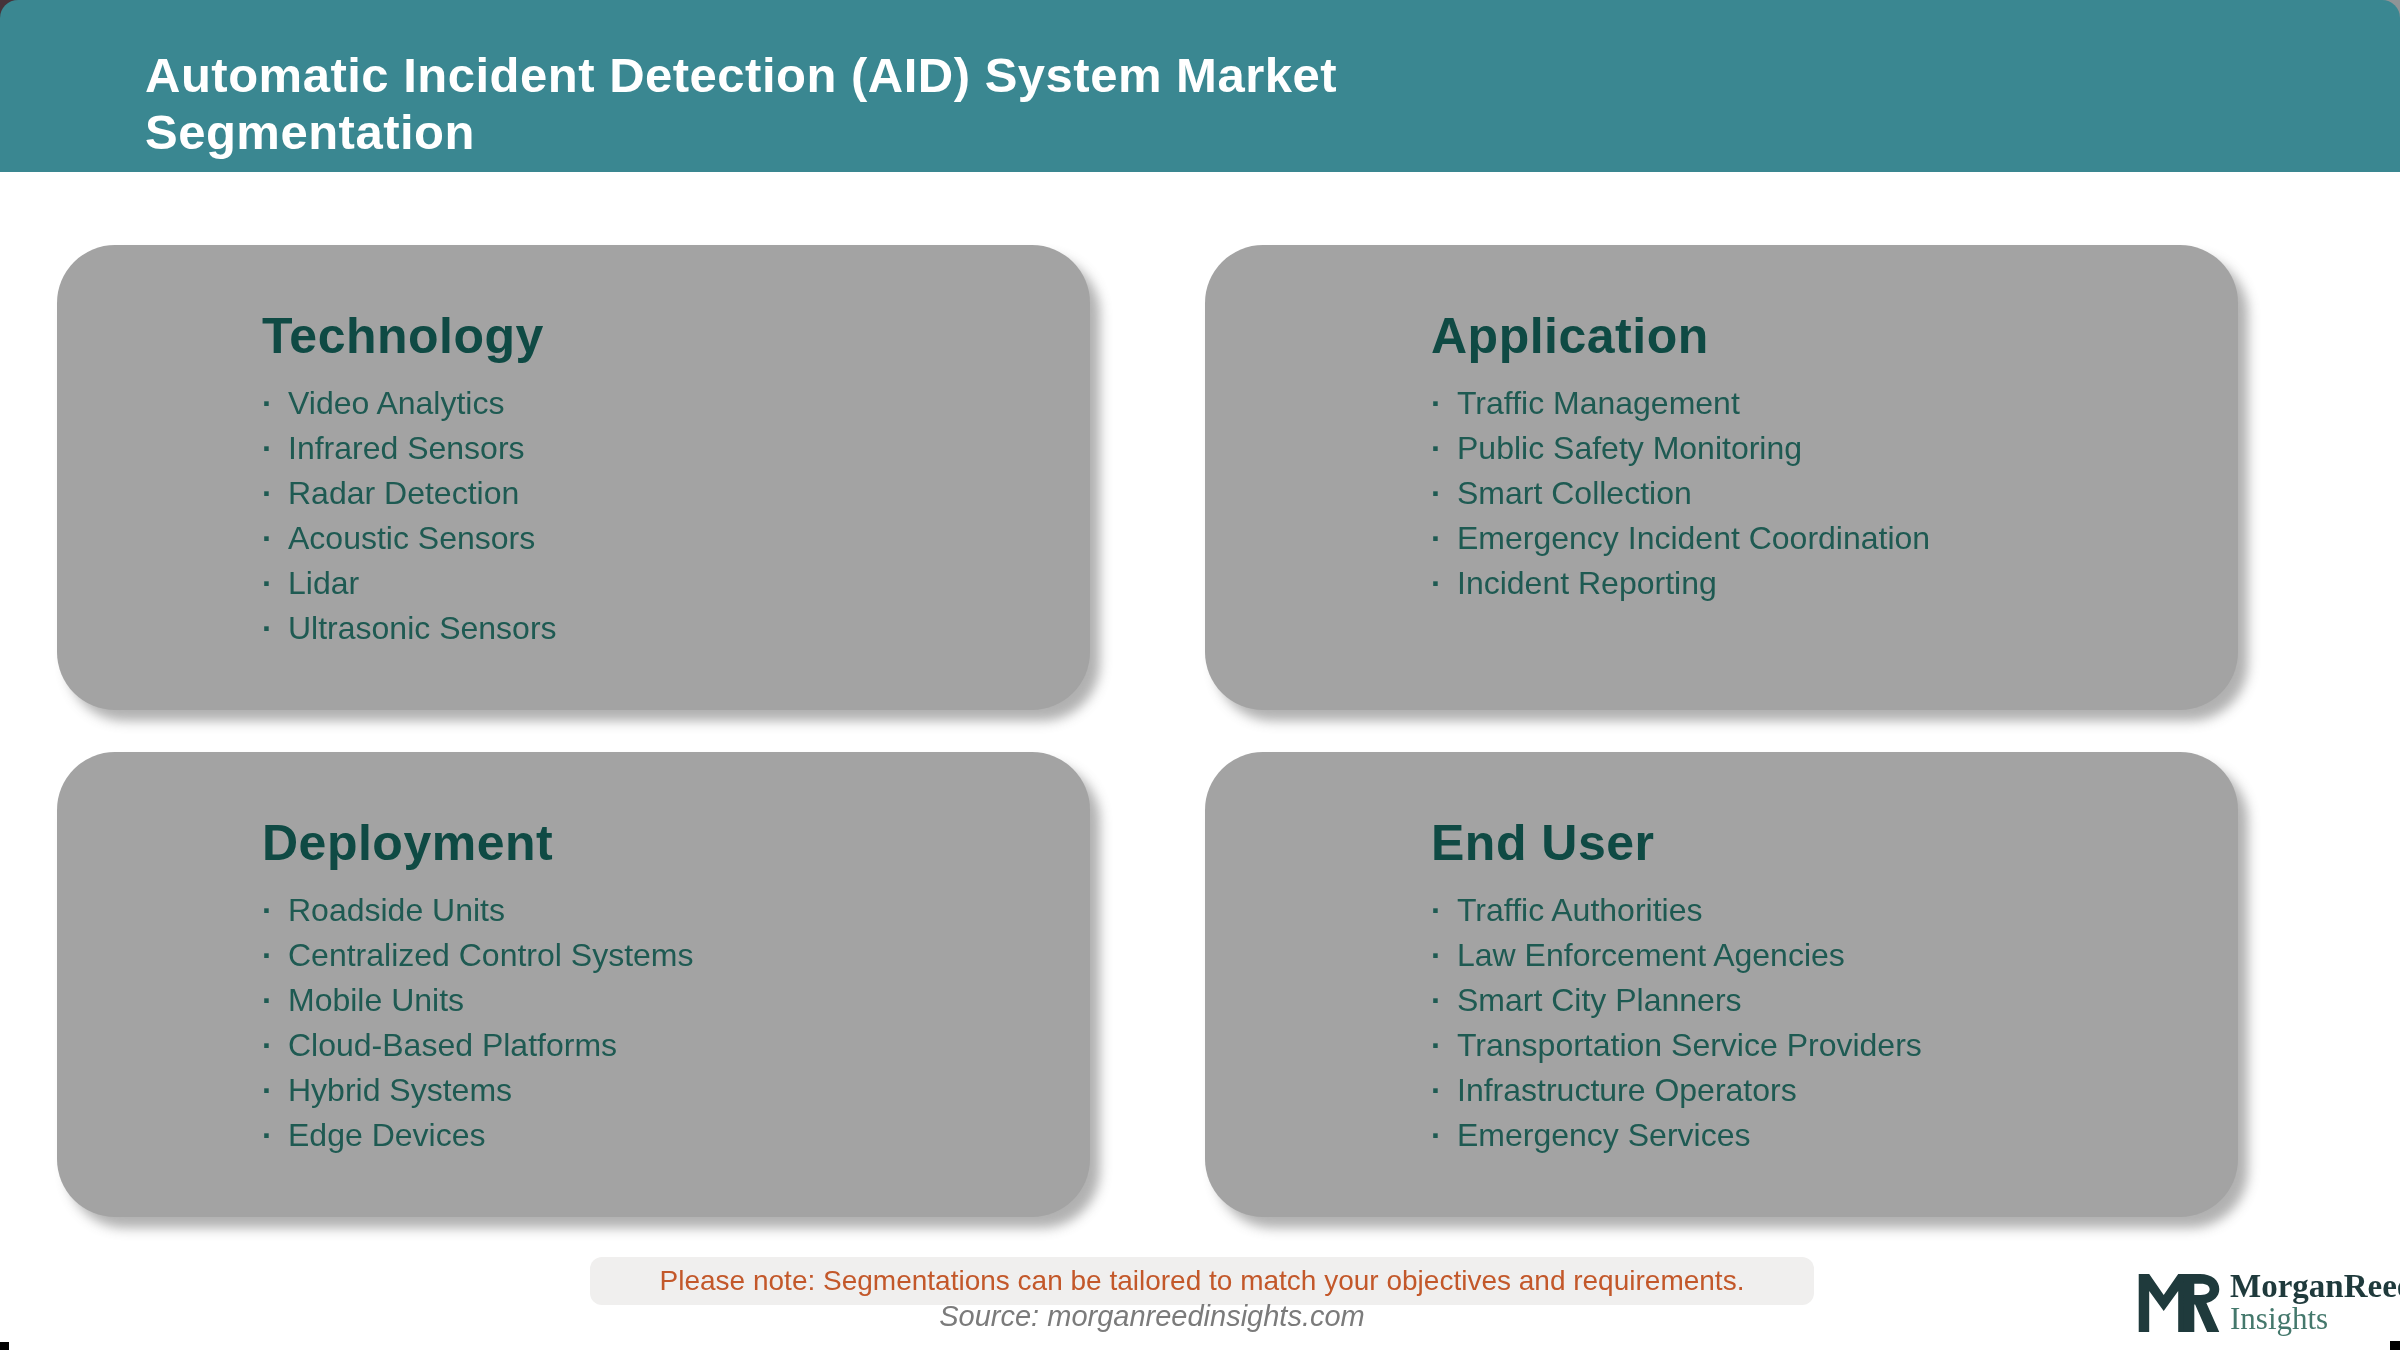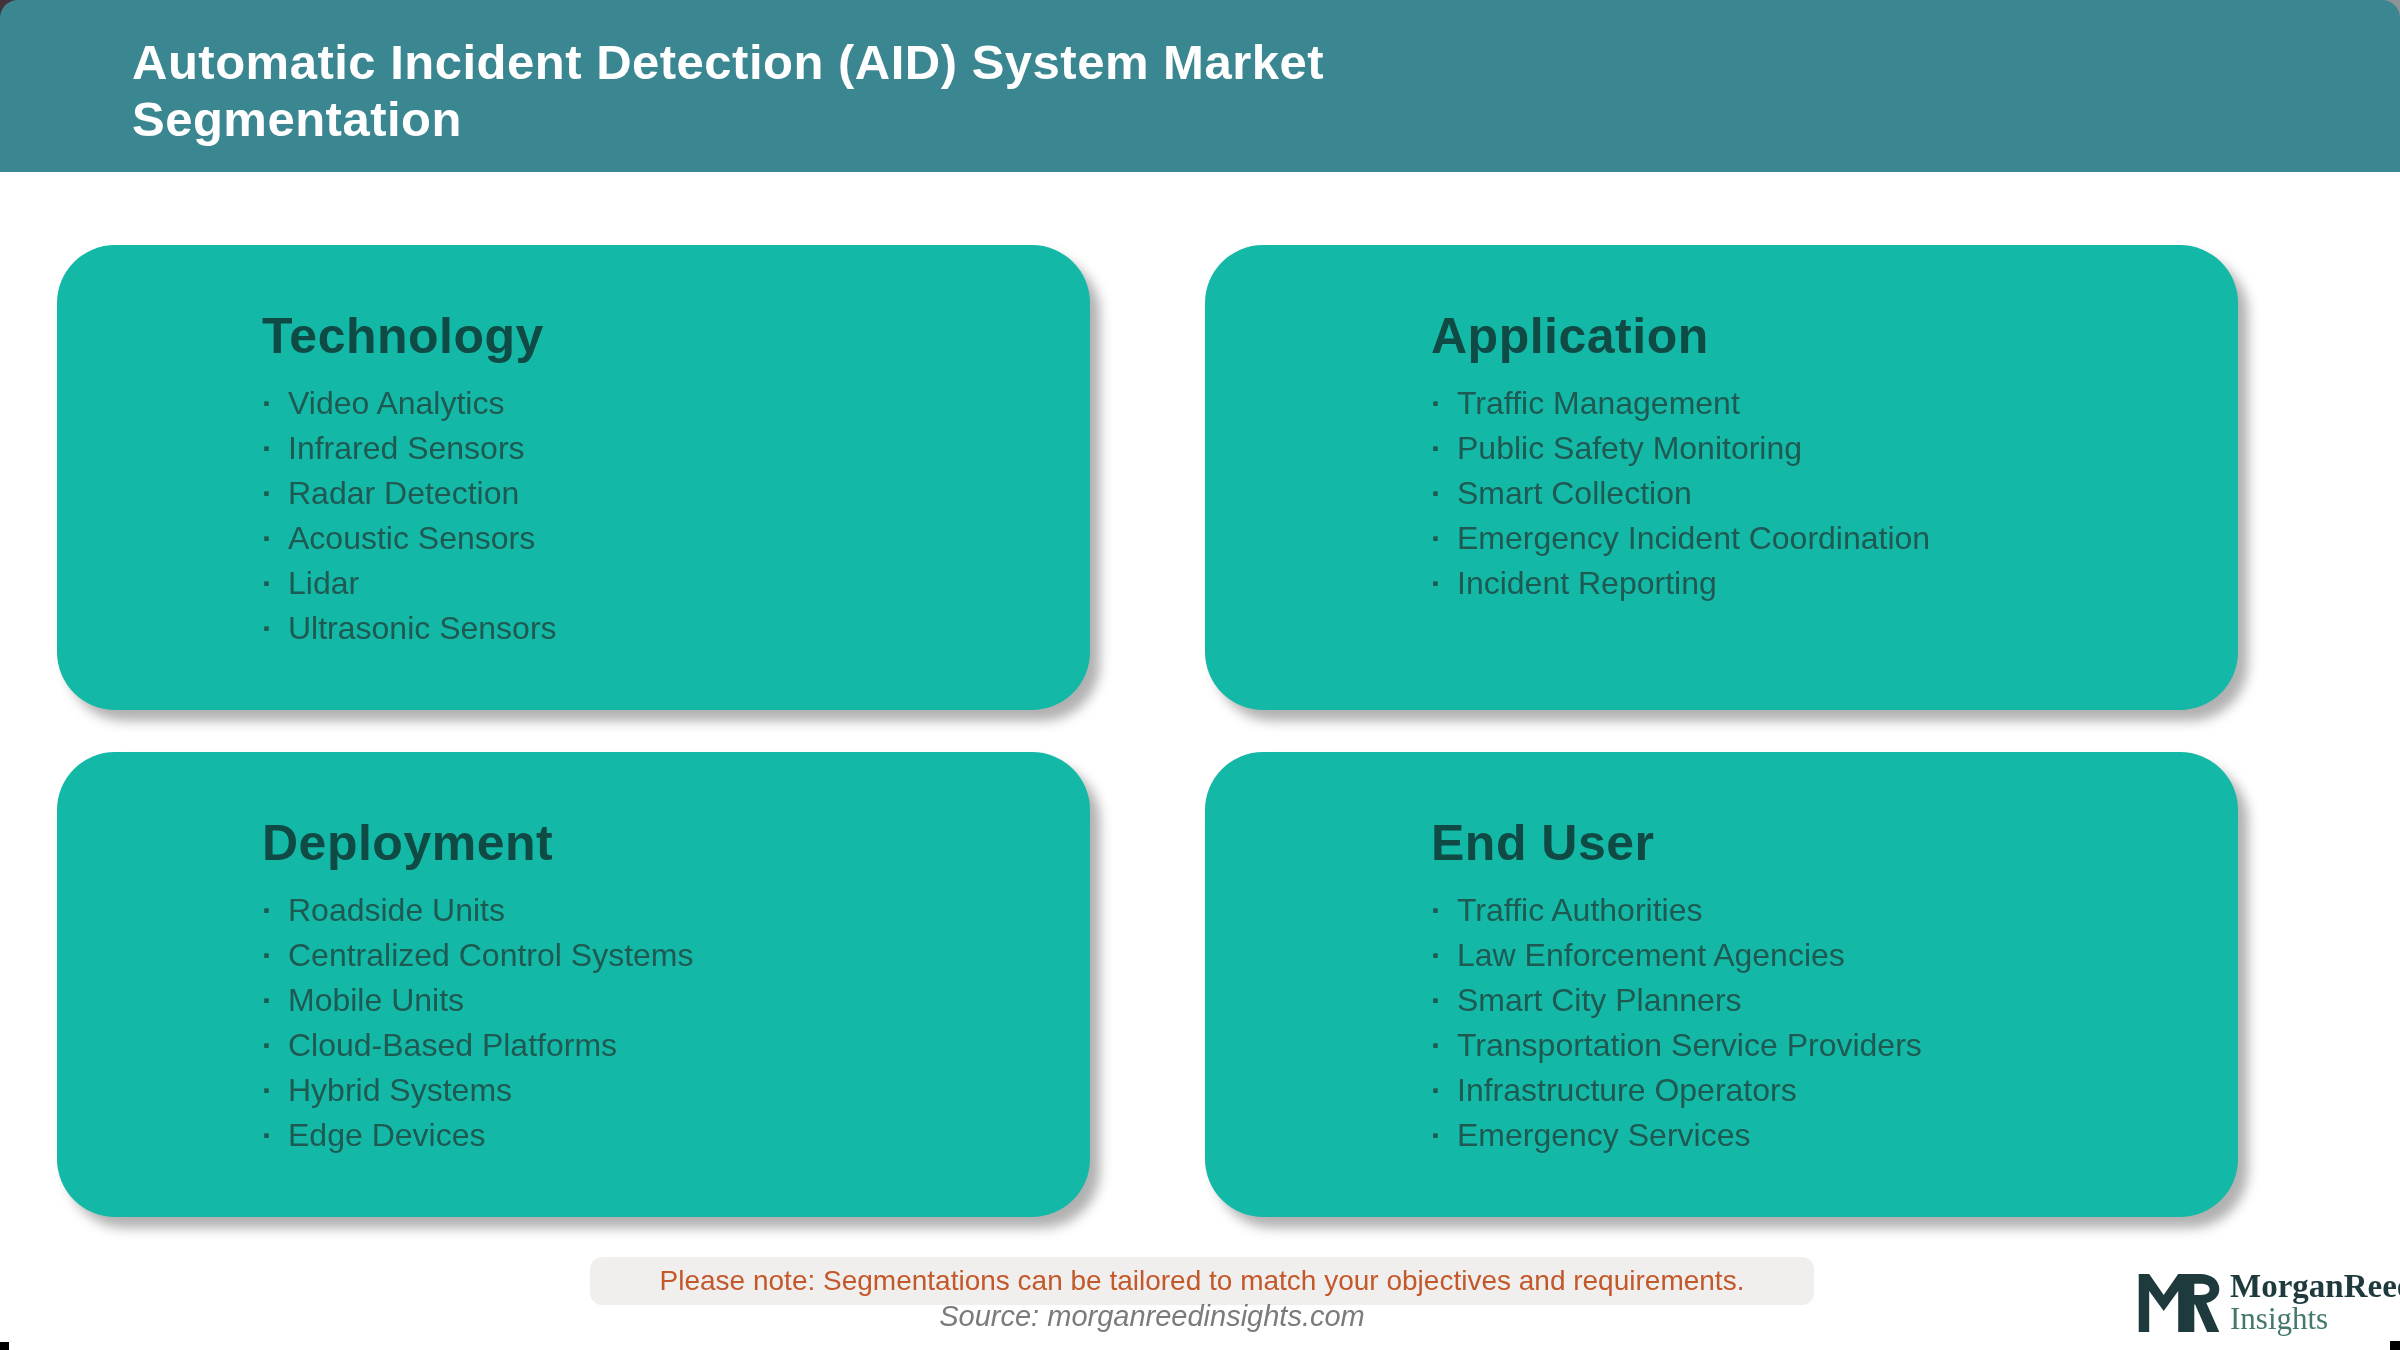--- a/index.html
+++ b/index.html
@@ -21,35 +21,35 @@
   .header {
     position: absolute;
     top: 0; left: 0;
     width: 2400px; height: 172px;
     background: #3a8791;
     border-radius: 18px 18px 0 0;
     z-index: 1;
     box-sizing: border-box;
   }
   .header h1 {
-    margin: 0;
+    margin: 13px;
     padding: 34px 0 0 132px;
     max-width: 1430px;
     color: #ffffff;
     font-size: 49px;
     line-height: 57px;
     font-weight: bold;
     letter-spacing: 0.5px;
   }
 
   
   .card {
     position: absolute;
     width: 1033px; height: 465px;
-    background: #14b8a6;
+    background: #a3a3a3;
     border-radius: 58px;
     box-shadow: 10px 11px 12px rgba(70, 70, 70, 0.42);
     box-sizing: border-box;
     padding-top: 62px;
   }
   .card.col1 { left: 57px;  padding-left: 205px; }
   .card.col2 { left: 1205px; padding-left: 226px; }
   .card.row1 { top: 245px; }
   .card.row2 { top: 752px; }
 

